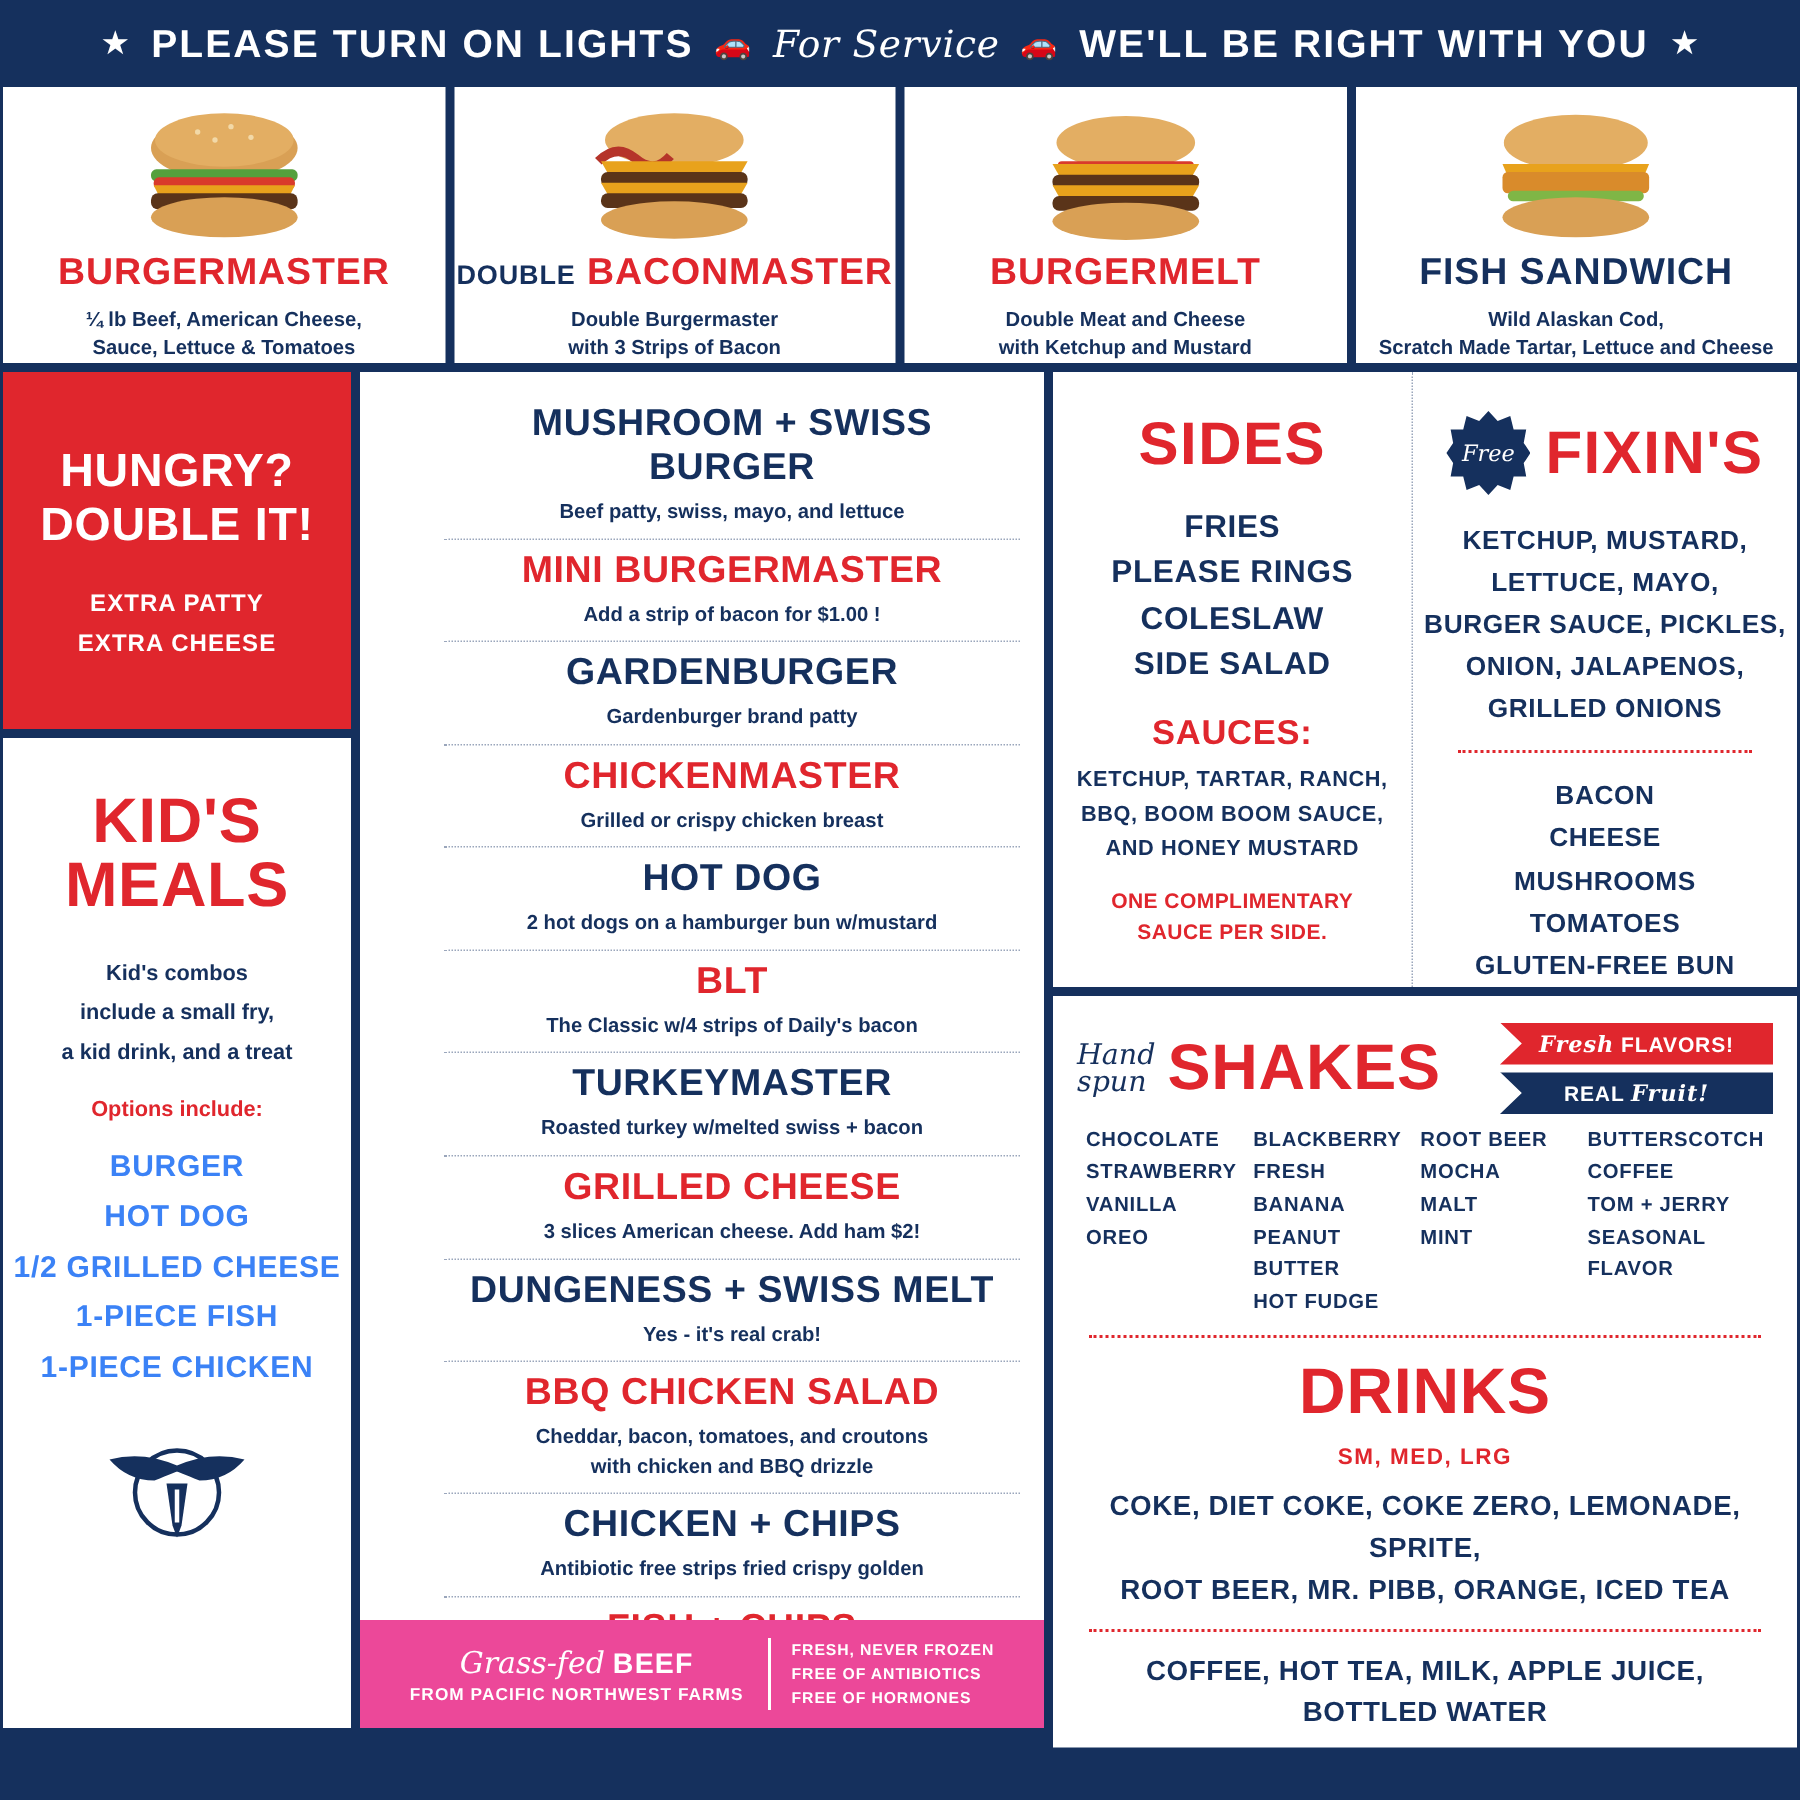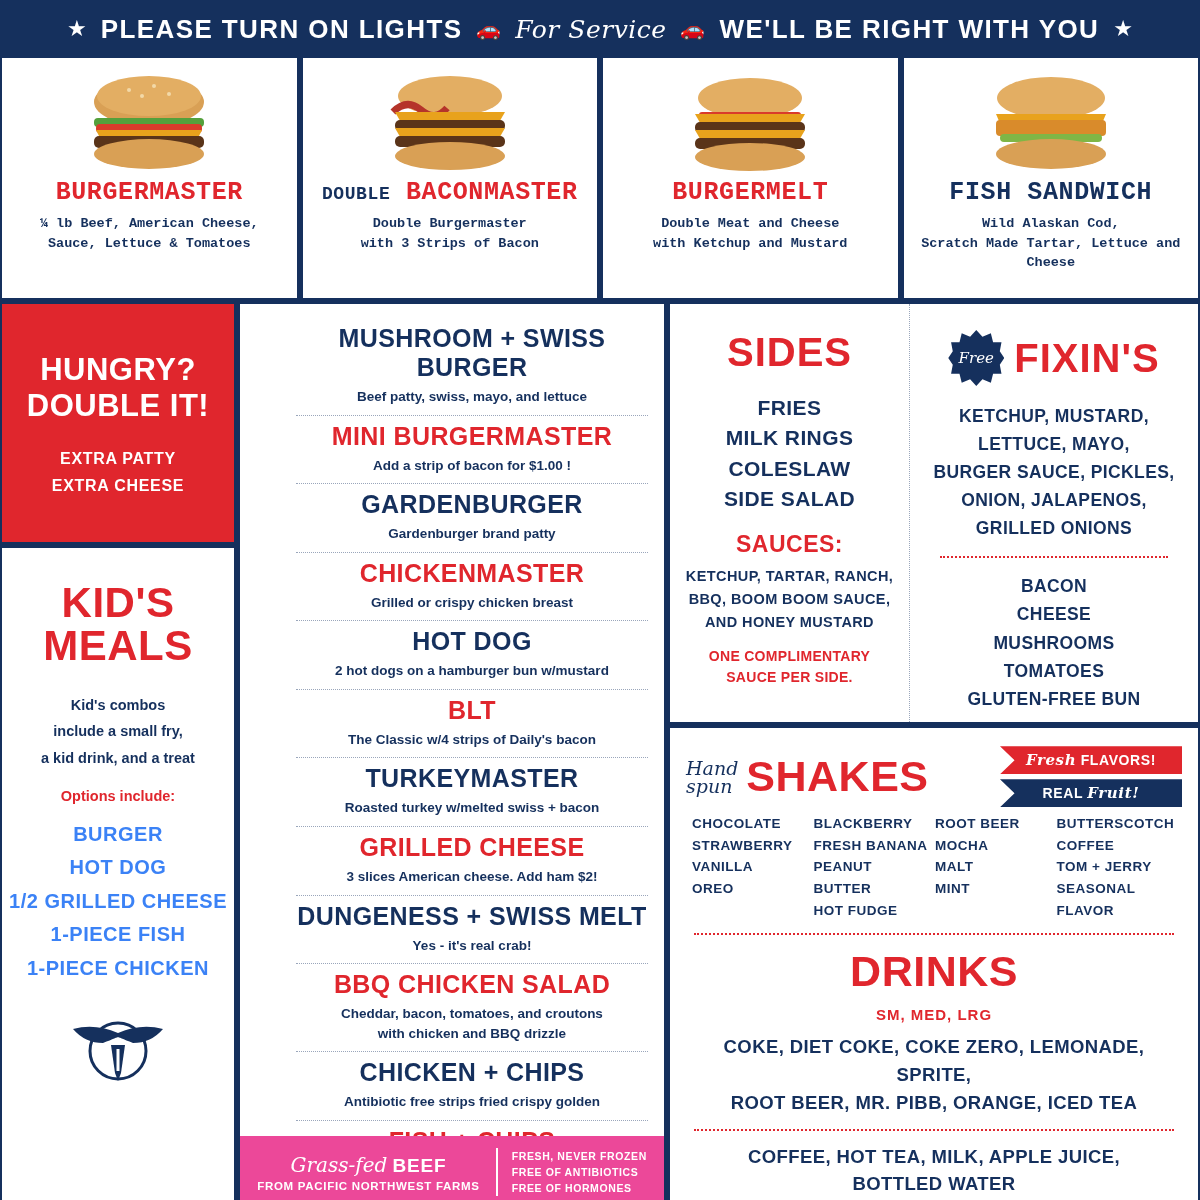--- a/index.html
+++ b/index.html
@@ -25,22 +25,21 @@
   .banner .script {
     font-family: "DejaVu Serif", serif; font-style: italic;
     font-size: 25px; letter-spacing: 0.5px;
   }
   .star { color: #ffffff; font-size: 22px; }
   .car { font-size: 20px; color: #8fb4e0; }
 
   
   .hero-row {
     display: flex; gap: 6px; padding: 0 2px;
-    height: 240px;
-    font-family: Liberation Mono, monospace;
+    height: 184px;
   }
   .hero {
     background: #ffffff; flex: 1;
     display: flex; flex-direction: column; align-items: center;
     justify-content: flex-start; padding-top: 14px;
   }
   .burger-img { height: 100px; margin-bottom: 6px; }
   .hero h3 {
     font-size: 25px; font-weight: bold; letter-spacing: 0.6px;
     margin-bottom: 7px; text-align: center;
@@ -52,21 +51,21 @@
     font-size: 13.5px; color: #15305d; text-align: center;
     line-height: 1.45; font-weight: bold;
   }
 
   
   .main {
     display: flex; gap: 6px; padding: 6px 2px 0 2px;
     height: 910px;
   }
   .col-left { width: 232px; display: flex; flex-direction: column; gap: 0; }
-  .col-mid { width: 424px; background: #ffffff; position: relative; padding-left: 40px; }
+  .col-mid { width: 456px; background: #ffffff; position: relative; padding-left: 40px; }
   .col-right { flex: 1; display: flex; flex-direction: column; gap: 6px; }
 
   
   .hungry {
     background: #e0262d; color: #fff; height: 238px;
     display: flex; flex-direction: column; align-items: center;
     justify-content: center; text-align: center; padding: 10px;
   }
   .hungry .l1 { font-size: 31px; font-weight: bold; letter-spacing: 0.5px; }
   .hungry .l2 { font-size: 31px; font-weight: bold; letter-spacing: 0.5px; margin-bottom: 26px;}
@@ -352,21 +351,21 @@
       </div>
     </div>
 
     <div class="col-right">
 
       <div class="sides-box">
         <div class="sides">
           <h2>SIDES</h2>
           <ul>
             <li>FRIES</li>
-            <li>MILK RINGS</li>
+            <li>PLEASE RINGS</li>
             <li>COLESLAW</li>
             <li>SIDE SALAD</li>
           </ul>
           <div class="sauces-h">SAUCES:</div>
           <div class="sauces" style="white-space:pre-line">KETCHUP, TARTAR, RANCH,
 BBQ, BOOM BOOM SAUCE,
 AND HONEY MUSTARD</div>
           <div class="note" style="white-space:pre-line">ONE COMPLIMENTARY
 SAUCE PER SIDE.</div>
         </div>

